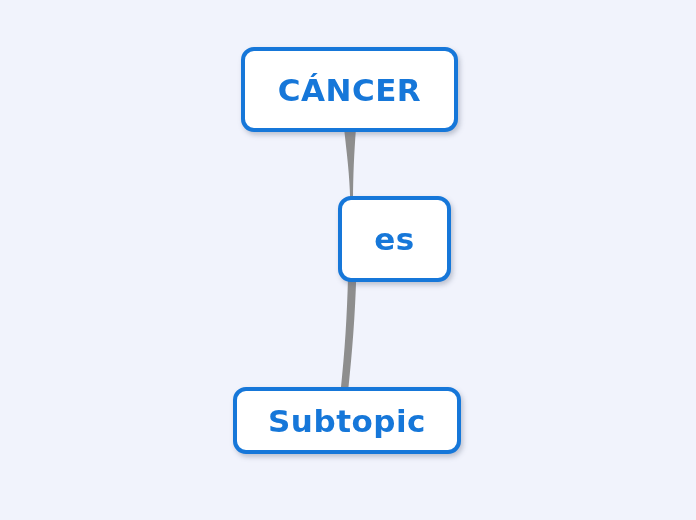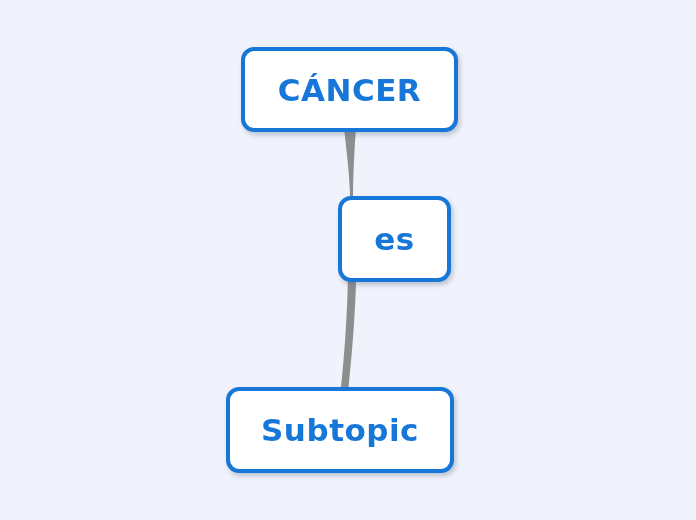--- a/index.html
+++ b/index.html
@@ -47,21 +47,21 @@
   .node-label {
     color: var(--node-text, #1677d9);
     font-weight: 700;
     font-size: 31px;
     letter-spacing: 0.5px;
     white-space: nowrap;
     user-select: none;
   }
   .node-root     { left: 241px; top: 47px;  width: 217px; height: 85px; }
   .node-relation { left: 294px; top: 196px; width: 113px; height: 86px; margin-left: 44px; }
-  .node-subtopic { left: 226px; top: 387px; width: 228px; height: 86px; }
+  .node-subtopic { left: 233px; top: 387px; width: 228px; height: 67px; }
 </style>
 </head>
 <body>
 
 <div class="canvas">
 
   <svg class="links" viewBox="0 0 696 520" aria-hidden="true">
     <path d="M 344 128 L 356 128 C 354 155 353.2 175 353 200 L 350.2 200 C 349.6 175 347 155 344 128 Z"></path>
     <path d="M 348 278 C 347 315 345 350 340.5 392 L 348 392 C 352.5 350 355 315 356.2 278 Z"></path>
   </svg>

